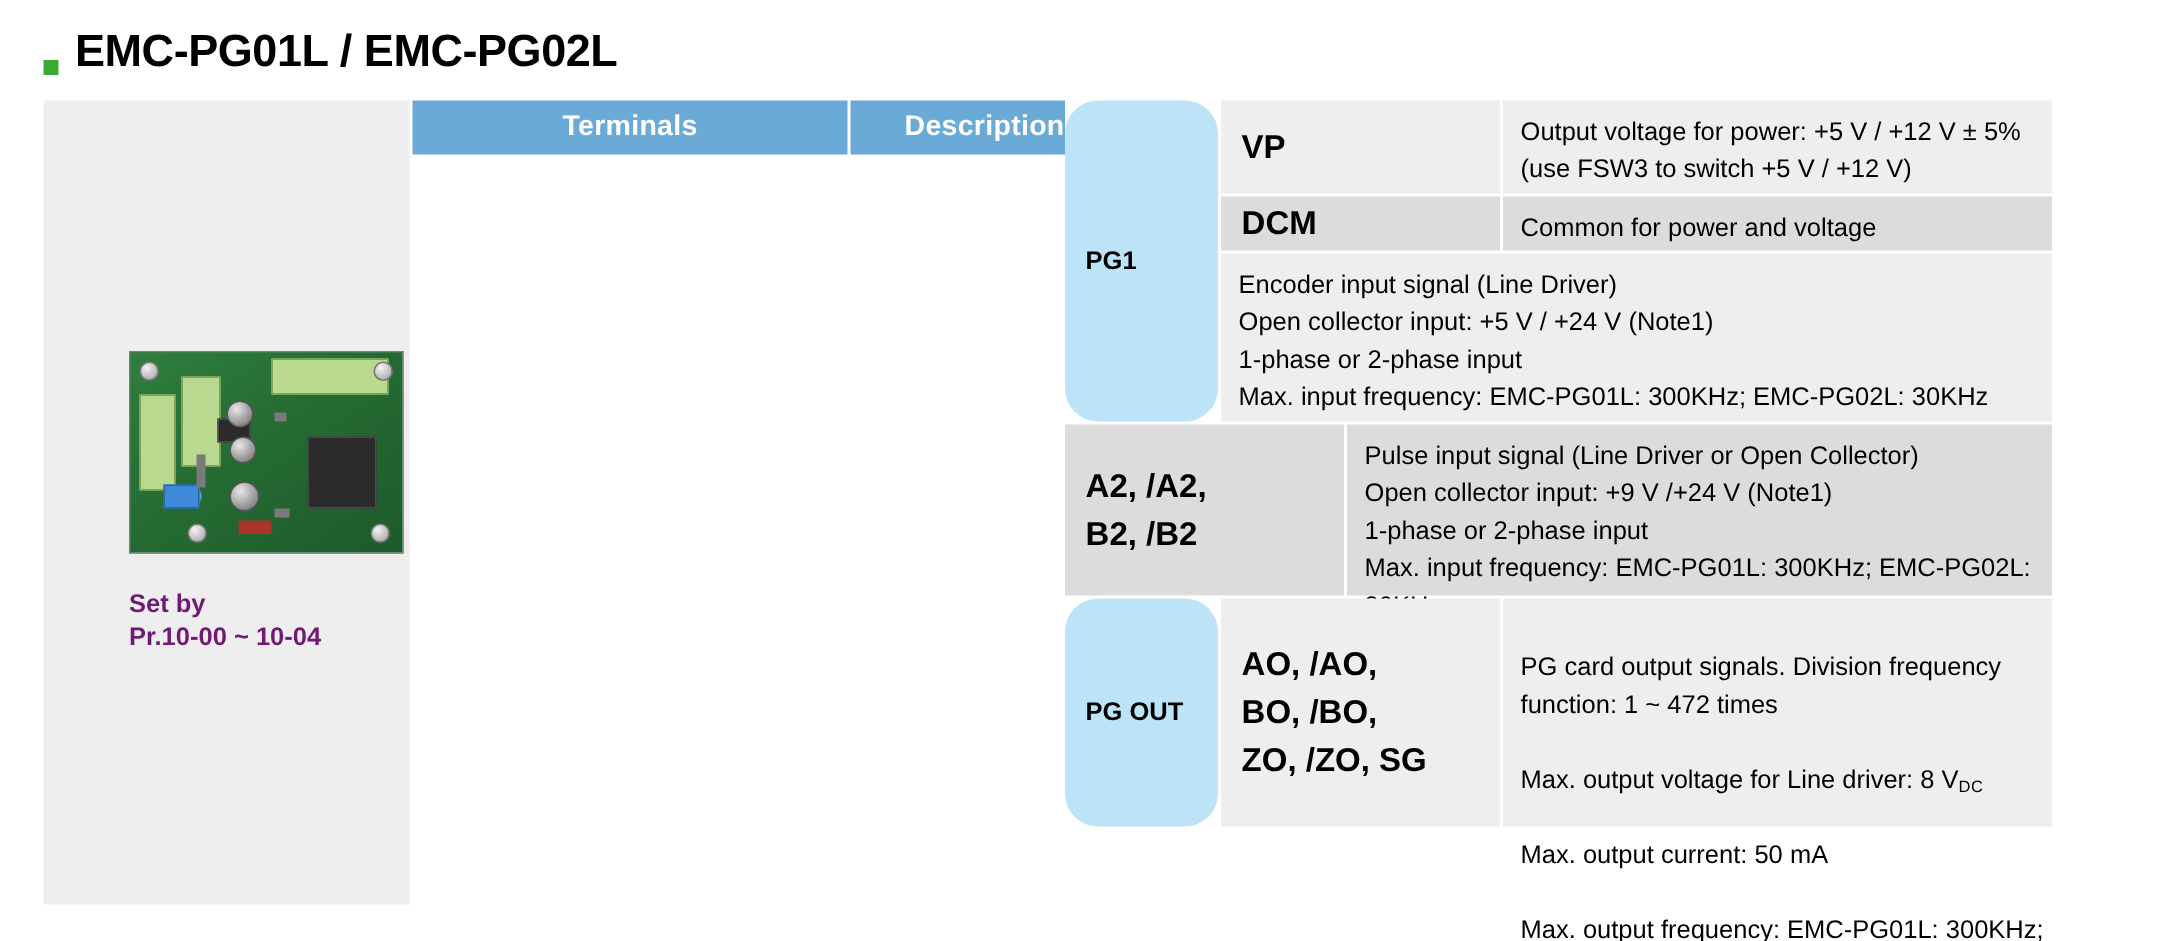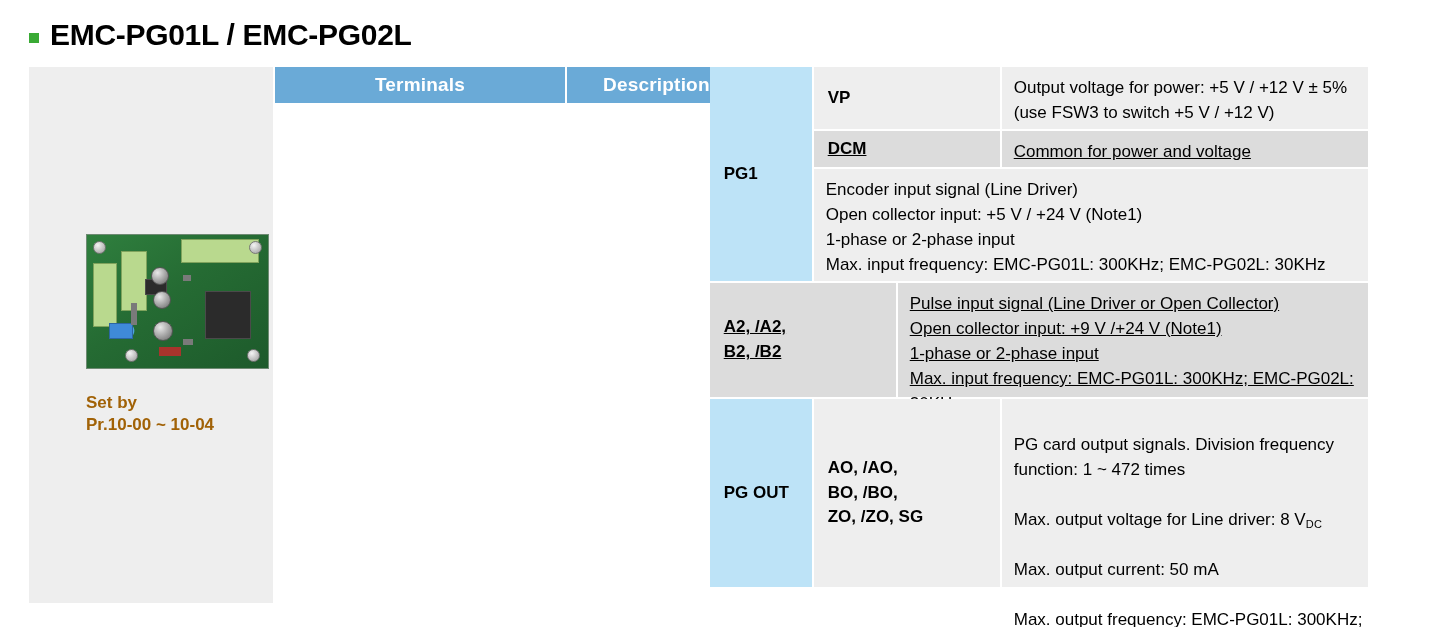--- a/index.html
+++ b/index.html
@@ -14,21 +14,21 @@
     color: #000000;
     overflow: hidden;
   }
 
   
   .title-row {
     position: absolute;
     left: 29px;
     top: 20px;
     display: flex;
-    align-items: center;
+    align-items: flex-end;
     gap: 11px;
   }
   .bullet {
     width: 10px;
     height: 10px;
     background: #3aaa35;
     display: block;
     margin-top: 6px;
   }
   .title-text {
@@ -115,21 +115,21 @@
   }
   .board-img .red {
     position: absolute;
     background: #a8342c;
   }
 
   .caption {
     position: absolute;
     left: 57px;
     top: 325px;
-    color: #a16207;
+    color: #701a75;
     font-size: 17px;
     font-weight: bold;
     line-height: 1.32;
     white-space: nowrap;
   }
 
   
   .table-area {
     flex: 1 1 auto;
     display: flex;
@@ -171,20 +171,21 @@
   .grp-name {
     flex: 0 0 102px;
     background: #bde3f7;
     display: flex;
     align-items: center;
     padding-left: 14px;
     box-sizing: border-box;
     font-size: 17px;
     font-weight: bold;
     margin-right: 2px;
+    border-radius: 22px;
   }
 
   .grp-rows {
     flex: 1 1 auto;
     display: flex;
     flex-direction: column;
   }
 
   .row {
     display: flex;
@@ -192,43 +193,43 @@
     margin-bottom: 2px;
   }
   .row:last-child { margin-bottom: 0; }
 
   .cell-term {
     flex: 0 0 186px;
     display: flex;
     align-items: center;
     padding: 9px 0 9px 14px;
     box-sizing: border-box;
-    font-size: 17px;
+    font-size: 22px;
     font-weight: bold;
     line-height: 1.45;
     white-space: pre-line;
     margin-right: 2px;
   }
   .cell-desc {
     flex: 1 1 auto;
     padding: 9px 0 9px 12px;
     box-sizing: border-box;
     font-size: 17px;
     line-height: 1.47;
     white-space: pre-line;
   }
 
   .shade-light { background: #eeeeee; }
-  .shade-dark  { background: #dcdcdc; text-decoration: underline; }
+  .shade-dark  { background: #dcdcdc; }
 
   .h-vp   { height: 62px; }
   .h-dcm  { height: 36px; }
   .h-a1   { height: 112px; }
   .h-pg2  { height: 114px; }
-  .h-pgout{ height: 188px; }
+  .h-pgout{ height: 152px; }
 
   .sub { font-size: 11px; vertical-align: baseline; position: relative; top: 3px; letter-spacing: 0.3px; }
 </style>
 </head>
 <body>
 
 <div class="title-row">
   <span class="bullet"></span>
   <span class="title-text">EMC-PG01L / EMC-PG02L</span>
 </div>

